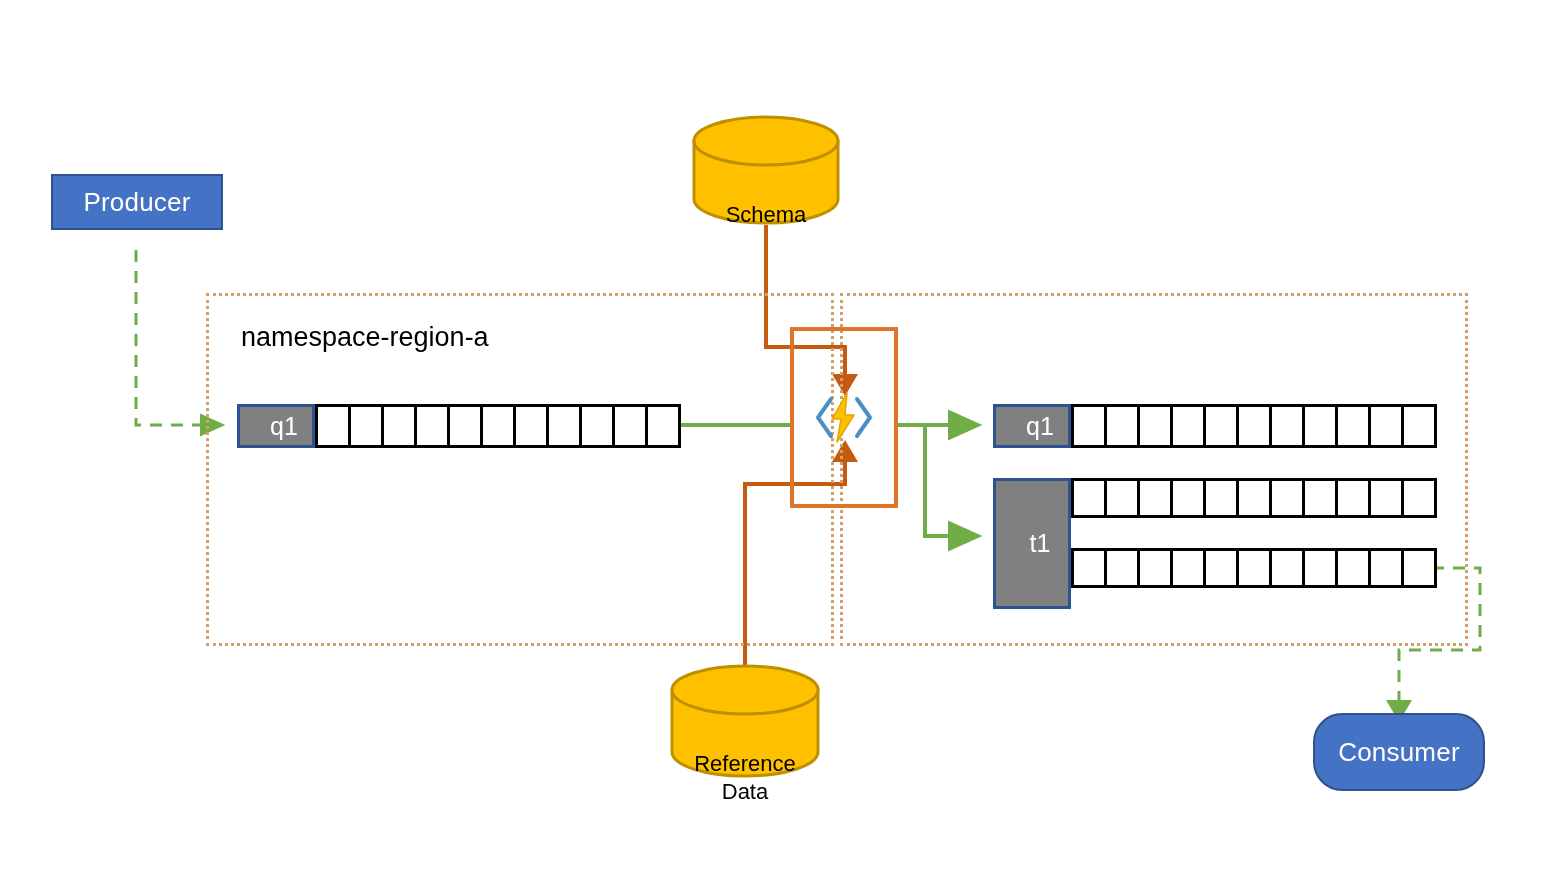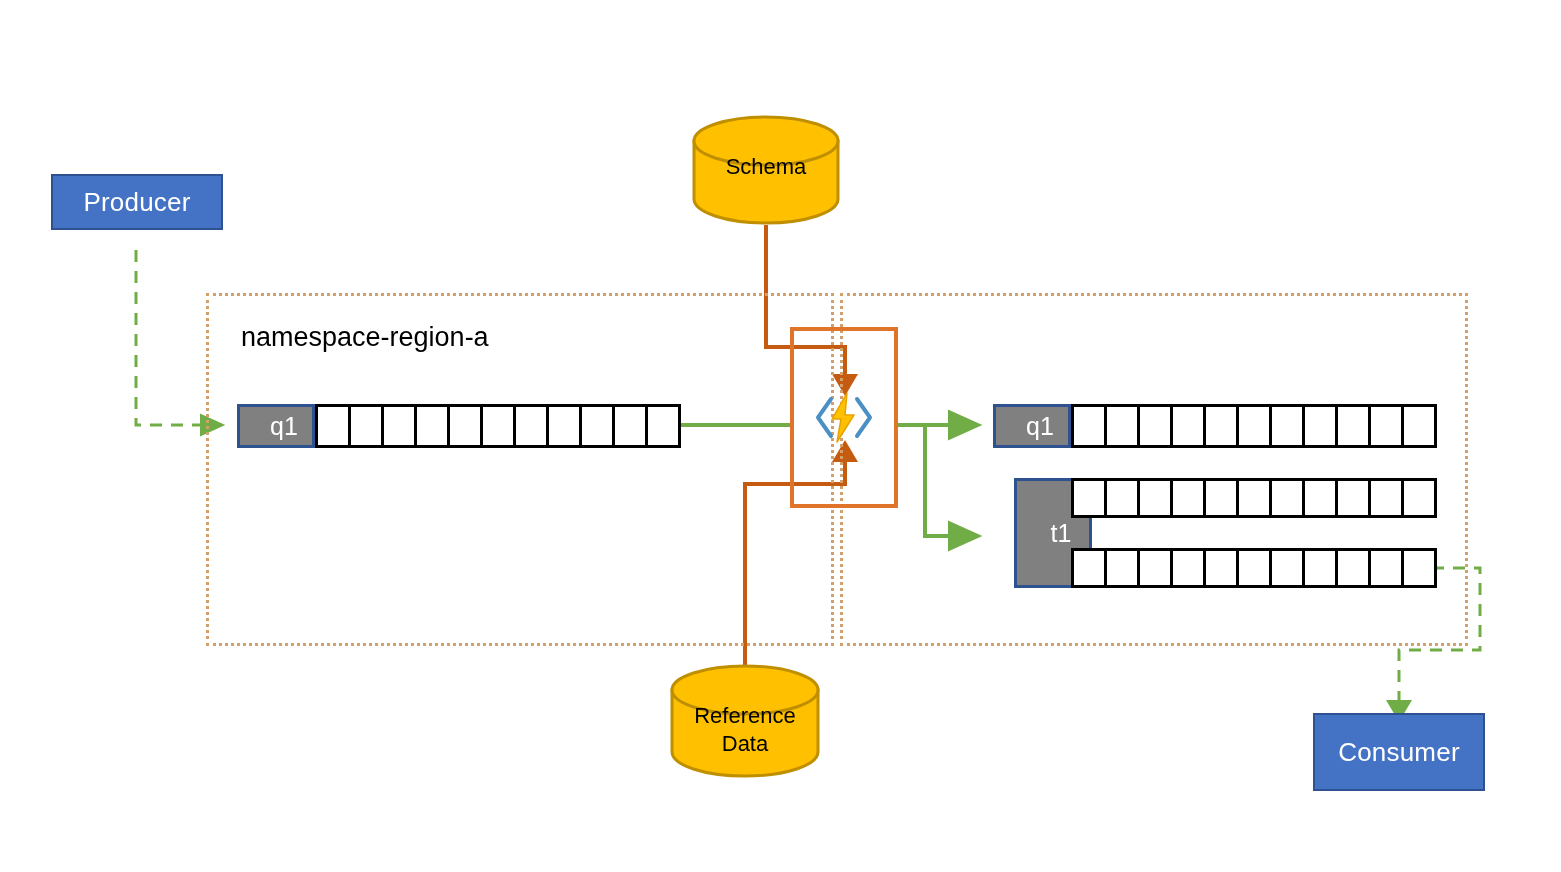--- a/index.html
+++ b/index.html
@@ -32,21 +32,21 @@
     background: #4472C4;
     border: 2px solid #2E528F;
     color: #ffffff;
     display: flex;
     align-items: center;
     justify-content: center;
     font-size: 26px;
     letter-spacing: 0.2px;
   }
   #producer-box { left: 51px;   top: 174px; width: 172px; height: 56px; }
-  #consumer-box { left: 1313px; top: 713px; width: 172px; height: 78px; }
+  #consumer-box { left: 1313px; top: 713px; width: 172px; height: 78px; border-radius: 29px; }
 
   
   .namespace-region {
     position: absolute;
     box-sizing: border-box;
     border: 3px dotted #D2A06A;
     background: transparent;
   }
   #namespace-a { left: 206px; top: 293px; width: 628px; height: 353px; }
   #namespace-b { left: 840px; top: 293px; width: 628px; height: 353px; }
@@ -68,21 +68,21 @@
     border: 3px solid #2E528F;
     color: #ffffff;
     display: flex;
     align-items: center;
     justify-content: center;
     font-size: 25px;
     padding-left: 16px;
   }
   #q1-left-label  { left: 237px;  top: 404px; width: 78px;  height: 44px; }
   #q1-right-label { left: 993px;  top: 404px; width: 78px;  height: 44px; }
-  #t1-label       { left: 1014px;  top: 478px; width: 78px;  height: 110px; }
+  #t1-label       { left: 993px;  top: 478px; width: 78px;  height: 131px; }
 
   
   .cell-strip {
     position: absolute;
     display: flex;
   }
   .cell {
     box-sizing: border-box;
     background: #ffffff;
     border: 3px solid #000000;
@@ -103,20 +103,21 @@
   }
   .store-text {
     position: absolute;
     left: 0;
     width: 100%;
     text-align: center;
     font-size: 22px;
     color: #000000;
     line-height: 1.25;
     pointer-events: none;
+    margin-top: 48px;
   }
   #schema-store    { left: 691px; top: 115px; width: 150px; height: 110px; }
   #schema-text     { top: 38px; }
   #reference-store { left: 669px; top: 664px; width: 152px; height: 114px; }
   #reference-text  { top: 38px; }
 
   
   #processor-box {
     position: absolute;
     box-sizing: border-box;

